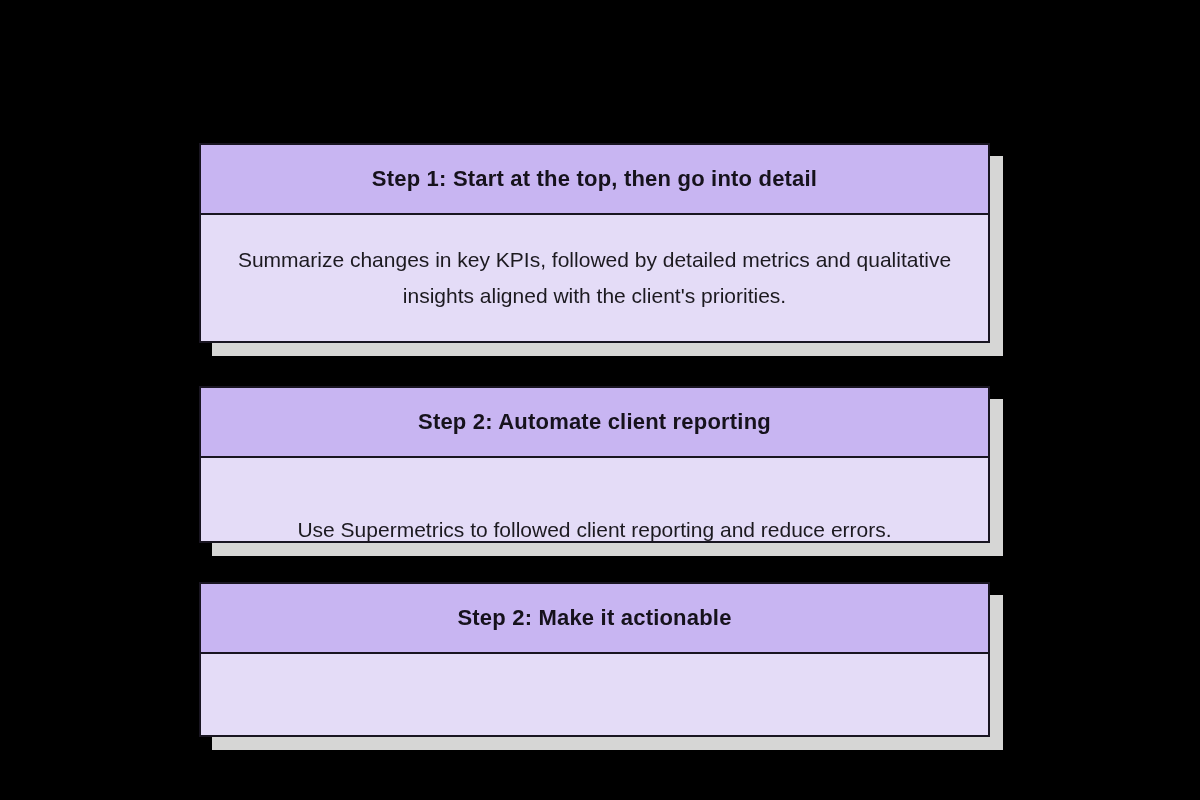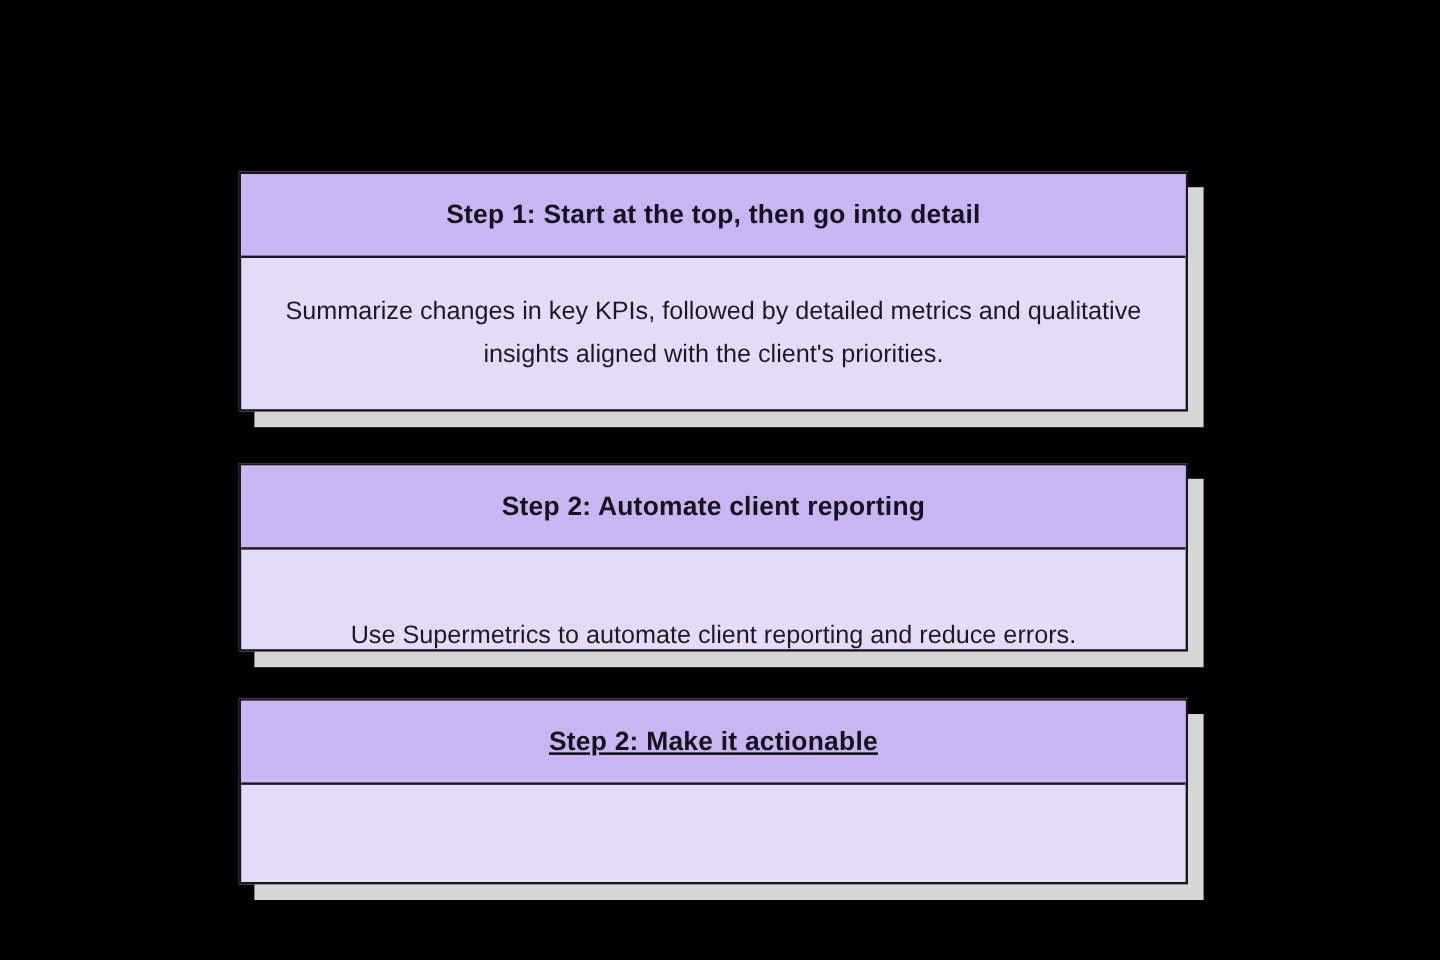--- a/index.html
+++ b/index.html
@@ -24,21 +24,21 @@
     box-sizing: border-box;
     width: 791px;
     display: flex;
     flex-direction: column;
     border: 2.5px solid var(--border, #191521);
     background: var(--body_bg, #e4dcf7);
     box-shadow: 13px 13px 0 0 var(--shadow, #d6d6d5);
   }
   .card:nth-child(1) { height: 200px; }
   .card:nth-child(2) { height: 157px; margin-top: 43px; gap: 38px; }
-  .card:nth-child(3) { height: 155px; margin-top: 39px; text-decoration: underline; }
+  .card:nth-child(3) { height: 155px; margin-top: 39px; }
   .card-header {
     box-sizing: border-box;
     flex: 0 0 70px;
     border-bottom: 2.5px solid var(--border, #191521);
     background: var(--header_bg, #c8b5f2);
     display: flex;
     align-items: center;
     justify-content: center;
     font-size: 22px;
     font-weight: 700;
@@ -65,20 +65,20 @@
 
 <div class="diagram">
 
   <div class="card">
     <div class="card-header">Step 1: Start at the top, then go into detail</div>
     <div class="card-body">Summarize changes in key KPIs, followed by detailed metrics and qualitative insights aligned with the client's priorities.</div>
   </div>
 
   <div class="card">
     <div class="card-header">Step 2: Automate client reporting</div>
-    <div class="card-body">Use Supermetrics to automate client reporting and reduce errors.</div>
+    <div class="card-body">Use Supermetrics to followed client reporting and reduce errors.</div>
   </div>
 
   <div class="card">
     <div class="card-header">Step 2: Make it actionable</div>
   </div>
 
 </div>
 
 </body></html>

